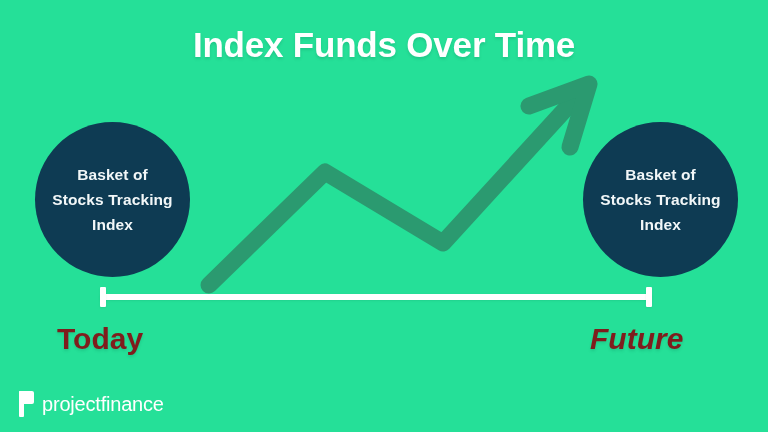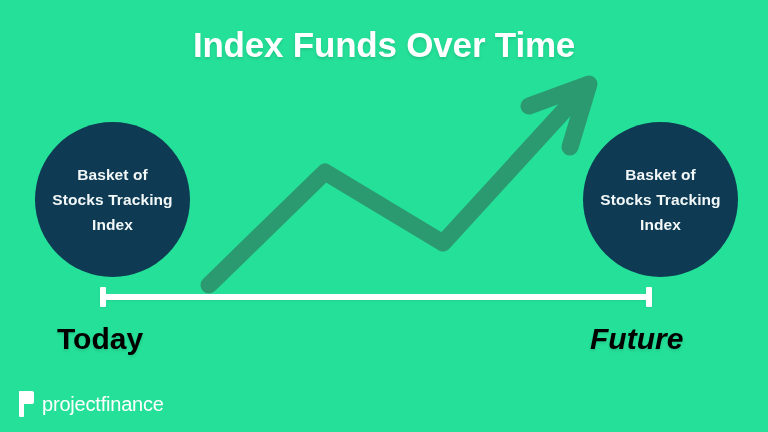--- a/index.html
+++ b/index.html
@@ -101,21 +101,21 @@
     box-shadow: 0 1px 2px rgba(0, 90, 60, 0.10);
   }
   .timeline-tick.start { left: 100px; }
   .timeline-tick.end   { left: 646px; }
 
   .axis-label {
     position: absolute;
     top: 320px;
     font-size: 30px;
     font-weight: bold;
-    color: #000000;
+    color: #7f1d1d;
     line-height: 38px;
     text-shadow: 0 2px 3px rgba(0, 90, 60, 0.16);
     white-space: nowrap;
   }
   .axis-label.start { left: 57px; }
   .axis-label.end   { left: 590px; font-style: italic; }
 
   
   .logo {
     position: absolute;

